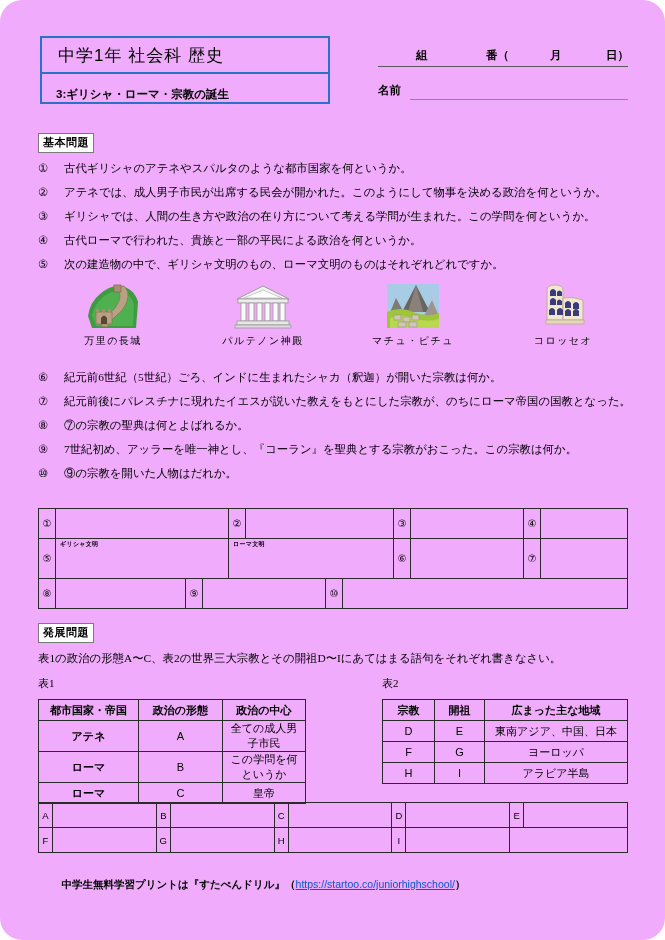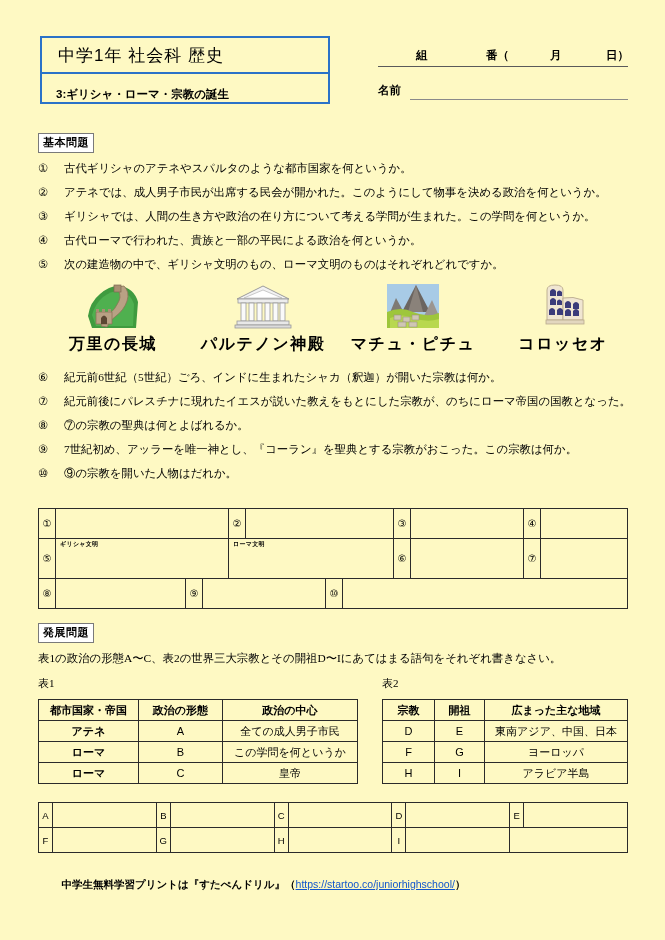--- a/index.html
+++ b/index.html
@@ -8,22 +8,23 @@
     background: #ffffff;
   }
   body {
     font-family: "Liberation Serif", "DejaVu Serif", serif;
     color: #000000;
   }
   #page {
     position: relative;
     width: 665px;
     height: 940px;
-    background: #fef9c3;
+    background: #f0abfc;
     overflow: hidden;
+    border-radius: 22px;
   }
 
   
   .header-wrap {
     position: absolute;
     left: 40px;
     top: 36px;
     width: 290px;
   }
   .title-box {
@@ -147,22 +148,22 @@
     text-align: center;
   }
   .mon .pic {
     height: 50px;
     display: flex;
     align-items: flex-end;
     justify-content: center;
   }
   .mon .cap {
     font-family: "Liberation Sans", "DejaVu Sans", sans-serif;
-    font-size: 16px;
-    font-weight: bold;
+    font-size: 10px;
+    font-weight: normal;
     letter-spacing: 1.5px;
     margin-top: 4px;
   }
 
   
   .ansgrid {
     position: absolute;
     left: 38px;
     top: 508px;
     width: 590px;
@@ -510,21 +511,21 @@
 
   </div>
 
   <div class="section-label" style="left:38px; top:623px;text-align:center;">発展問題</div>
 
   <div style="position:absolute; left:38px; top:651px; width:600px; font-size:11.4px;">表1の政治の形態A〜C、表2の世界三大宗教とその開祖D〜Iにあてはまる語句をそれぞれ書きなさい。</div>
 
   <div class="tbl-label" style="left:38px; top:676px;">表1</div>
   <div class="tbl-label" style="left:382px; top:676px;">表2</div>
 
-  <table class="data" style="left:38px; top:699px; width:320px;">
+  <table class="data" style="left:38px; top:699px; width:268px;">
     <tbody>
         <tr>
       <th style="width:100px;">都市国家・帝国</th>
       <th style="width:84px;">政治の形態</th>
       <th>政治の中心</th>
     </tr>
     <tr>
       <td class="key">アテネ</td>
       <td class="plain">A</td>
       <td class="plain">全ての成人男子市民</td>

